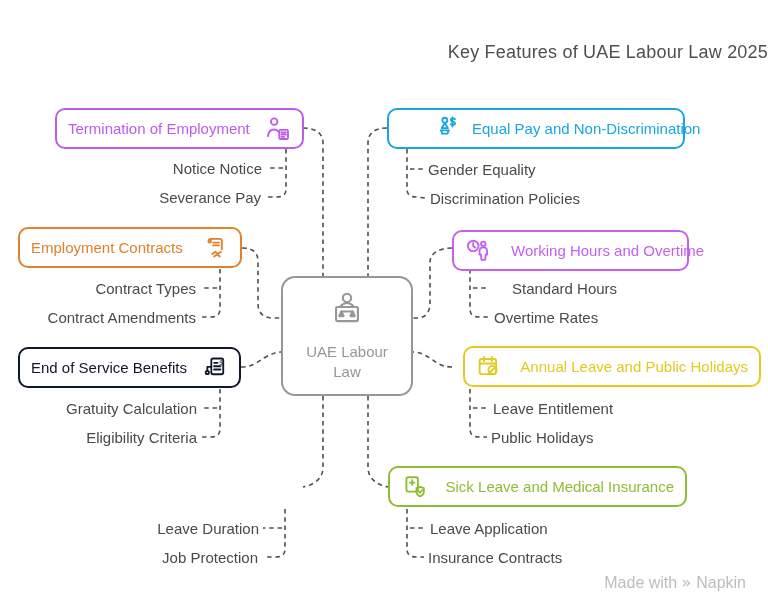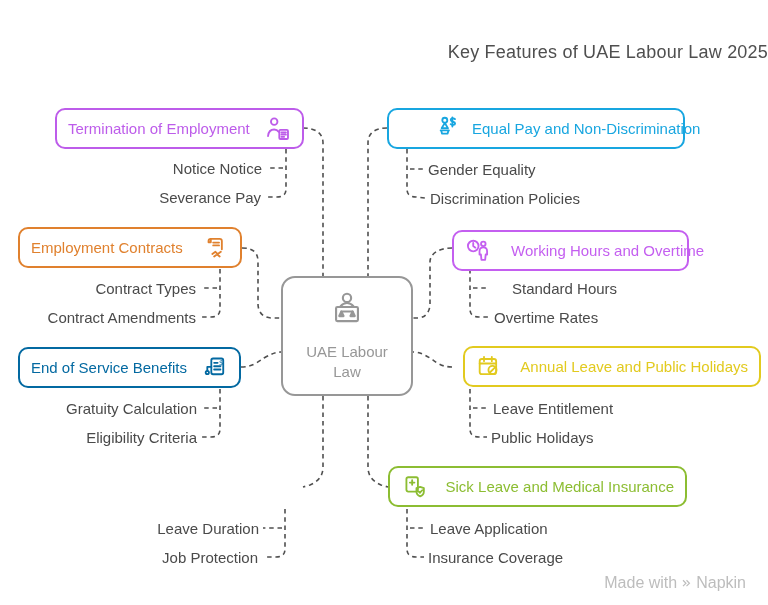--- a/index.html
+++ b/index.html
@@ -121,21 +121,21 @@
       <svg viewBox="0 0 24 24" fill="none" stroke="currentColor" stroke-width="1.7" stroke-linecap="round" stroke-linejoin="round">
         <circle cx="7.6" cy="7.4" r="4.9"></circle>
           <path d="M7.6 4.6v2.8l2 1.5"></path>
         <circle cx="16.9" cy="5.4" r="2.1"></circle>
         <path d="M13.4 15.2v-3c0-2 1.5-3.5 3.5-3.5s3.5 1.5 3.5 3.5v3h-1.3l-.5 5h-3.4l-.5-5z"></path>
       </svg>
       </span>
     <span class="label">Working Hours and Overtime</span>
   </div>
 
-  <div class="node" id="n4" style="color: #0369a1;">
+  <div class="node" id="n4" style="color: #0f172a;">
     <span class="label">End of Service Benefits</span>
     <span class="icon">
       <svg viewBox="0 0 24 24" fill="none" stroke="currentColor" stroke-width="1.7" stroke-linecap="round" stroke-linejoin="round">
         <rect x="8.6" y="3.2" width="11" height="14.6" rx="1.6"></rect>
         <path d="M11.2 7.2h3.2M11.2 10.4h5.8M11.2 13.4h5.8"></path>
         <text x="15.6" y="9" font-size="6.5" fill="currentColor" stroke="none" font-family="DejaVu Sans, sans-serif">$</text>
         <circle cx="4.9" cy="16.2" r="1.5"></circle>
           <path d="M4.9 14.7V11h3.7"></path>
       </svg>
       </span>
@@ -188,21 +188,21 @@
     <span class="leaf r" id="l21">Contract Amendments</span>
     <span class="leaf" id="l30">Standard Hours</span>
     <span class="leaf" id="l31">Overtime Rates</span>
     <span class="leaf r" id="l40">Gratuity Calculation</span>
     <span class="leaf r" id="l41">Eligibility Criteria</span>
     <span class="leaf" id="l50">Leave Entitlement</span>
     <span class="leaf" id="l51">Public Holidays</span>
     <span class="leaf r" id="l60">Leave Duration</span>
     <span class="leaf r" id="l61">Job Protection</span>
     <span class="leaf" id="l70">Leave Application</span>
-    <span class="leaf" id="l71">Insurance Coverage</span>
+    <span class="leaf" id="l71">Insurance Contracts</span>
   </div>
 
   <div class="watermark" style="color: rgb(189, 189, 189);">
     <span>Made with</span>
     <svg viewBox="0 0 12 12" fill="none" stroke="currentColor" stroke-width="1.3">
       <path d="M2.2 2.5l3.2 3.2-3.2 3.2M6 2.5l3.2 3.2L6 8.9"></path>
     </svg>
     <span>Napkin</span>
   </div>
 

